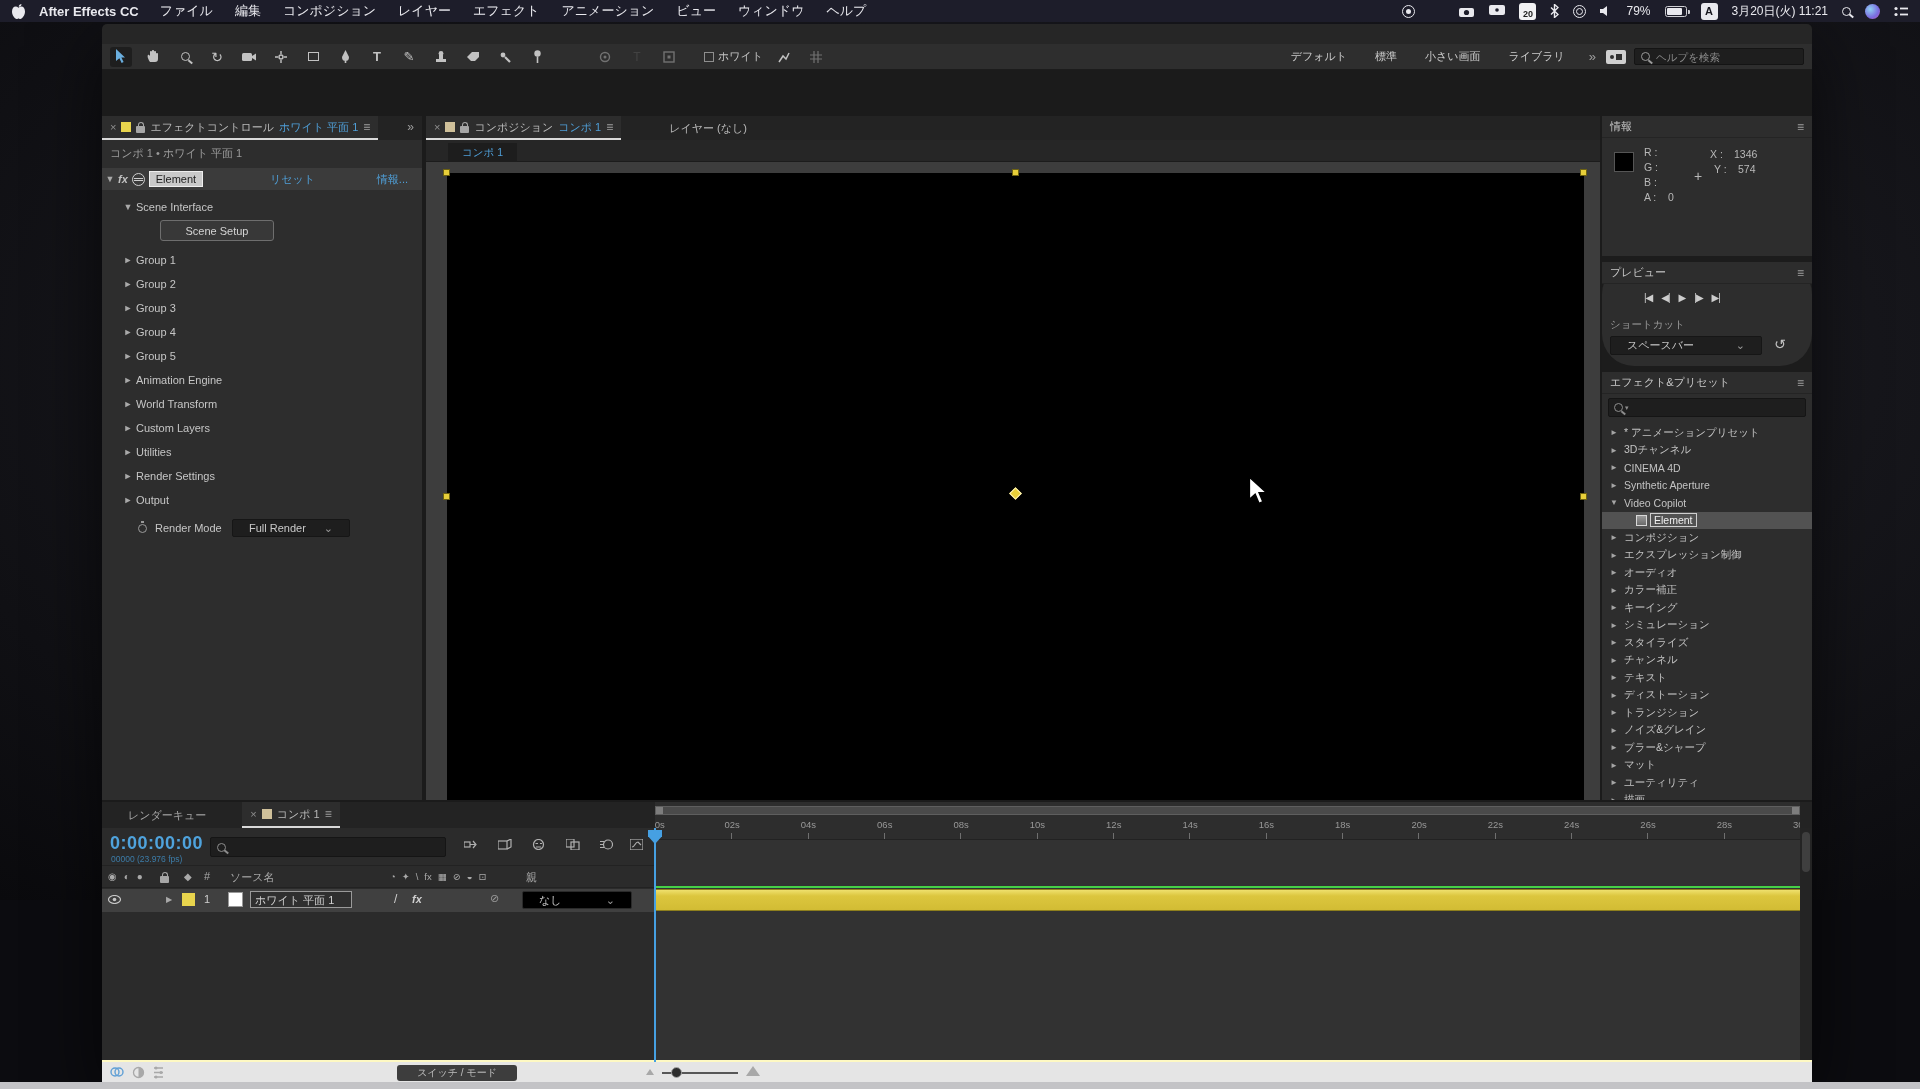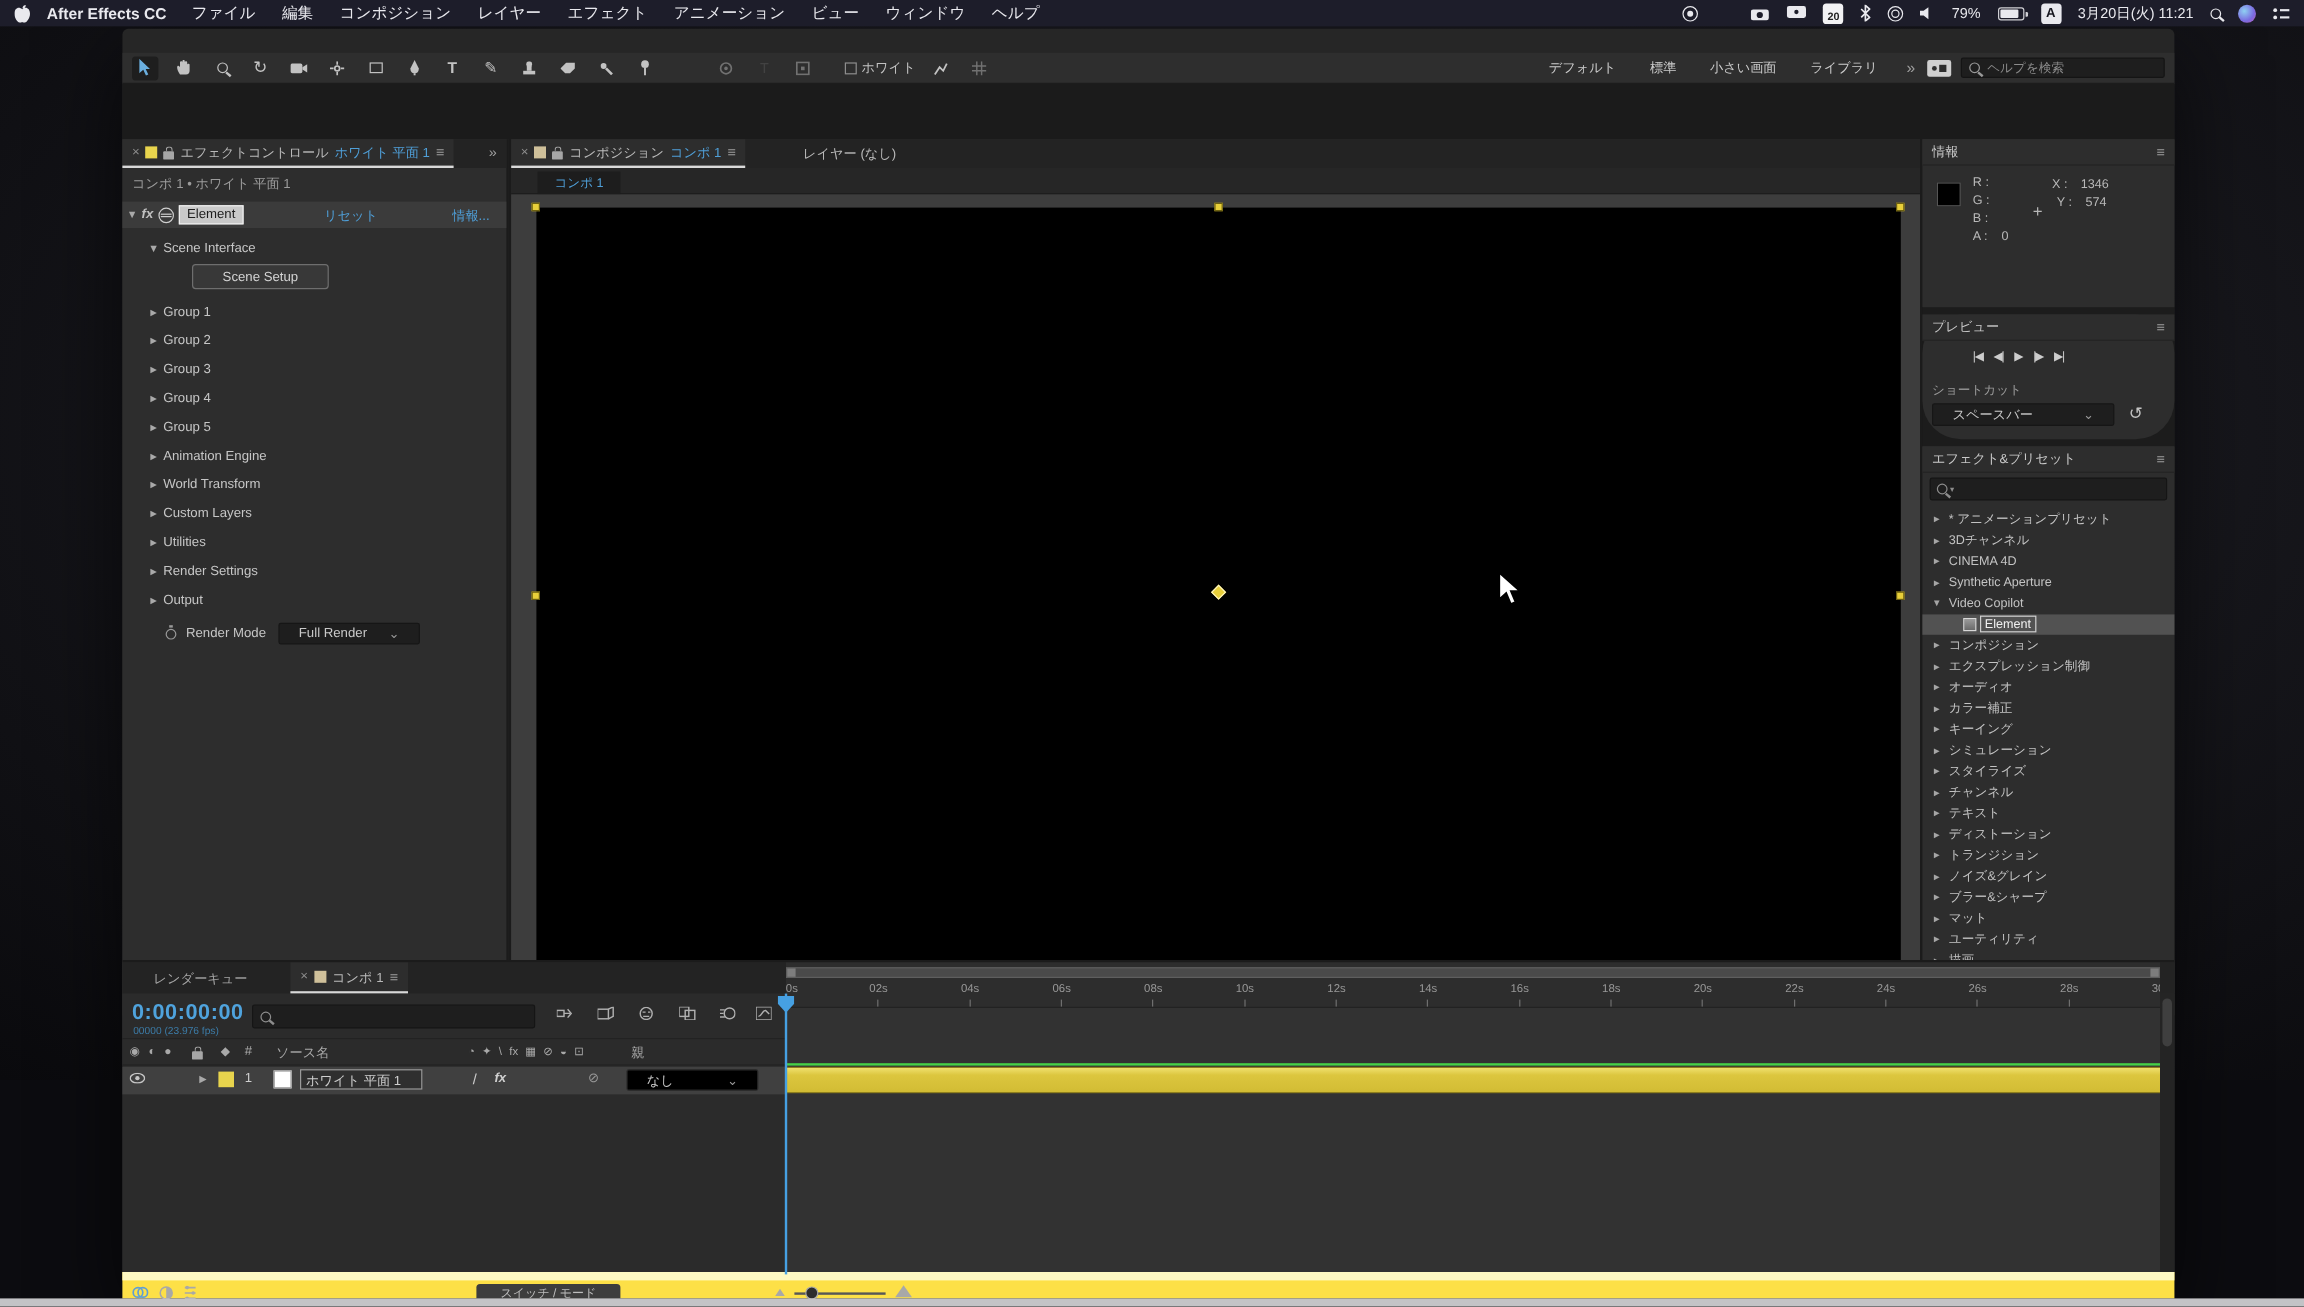--- a/index.html
+++ b/index.html
@@ -128,21 +128,21 @@
     border-bottom:1px solid #222; color:#a9a9a9; }
   .tl-layerrow { position:absolute; left:0; top:87px; width:553px; height:23px; background:#404040; color:#cfcfcf; }
   .trackarea { position:absolute; left:553px; top:38px; width:1145px; height:222px; background:#323232; }
   .greenline { position:absolute; left:0; top:46px; width:100%; height:2px; background:#46d148; }
   .layerbar { position:absolute; left:0; top:49px; width:100%; height:22px;
     background:linear-gradient(#efe06d,#dcc63e 30%,#d2bc34); border-top:1px solid #8e7f1d; border-bottom:1px solid #8e7f1d; }
   .playhead { position:absolute; left:552px; top:0; width:2px; height:260px; background:#46a0e2; z-index:5; }
   .phflag { position:absolute; left:-6px; top:2px; width:14px; height:14px; background:#46a0e2;
     clip-path:polygon(0 0,100% 0,100% 45%,50% 100%,0 45%); }
   .scrollstrip { position:absolute; left:1698px; top:0; width:12px; height:260px; background:#242424; }
-  .bottombar { position:absolute; left:0; top:1036px; width:100%; height:22px; background:#fde047; border-top:7px solid #fef9c3;padding-left:38px; }
+  .bottombar { position:absolute; left:0; top:1036px; width:100%; height:22px; background:#e5e5e5; border-top:2px solid #fef9c3;padding-left:38px; }
   .swmode { position:absolute; left:295px; top:3px; width:120px; height:16px; background:#3d3d3d; border-radius:3px;
     color:#bdbdbd; font-size:10px; display:flex; align-items:center; justify-content:center; }
   .mtn { display:inline-block; width:0; height:0; border-style:solid; border-color:transparent transparent #a8a8a8 transparent; }
   .zoomtrack { position:absolute; left:560px; top:10px; width:76px; height:2px; background:#575757; }
   .zoomknob { position:absolute; left:569px; top:5px; width:11px; height:11px; border-radius:50%; background:#2d2d2d; border:1.5px solid #a8a8a8; }
 
   .bottomstrip { position:absolute; left:0; top:1082px; width:1920px; height:7px; background:#c3c3c6; }
   .cursor { position:absolute; left:1248px; top:476px; z-index:99; }
 </style>
 </head>

